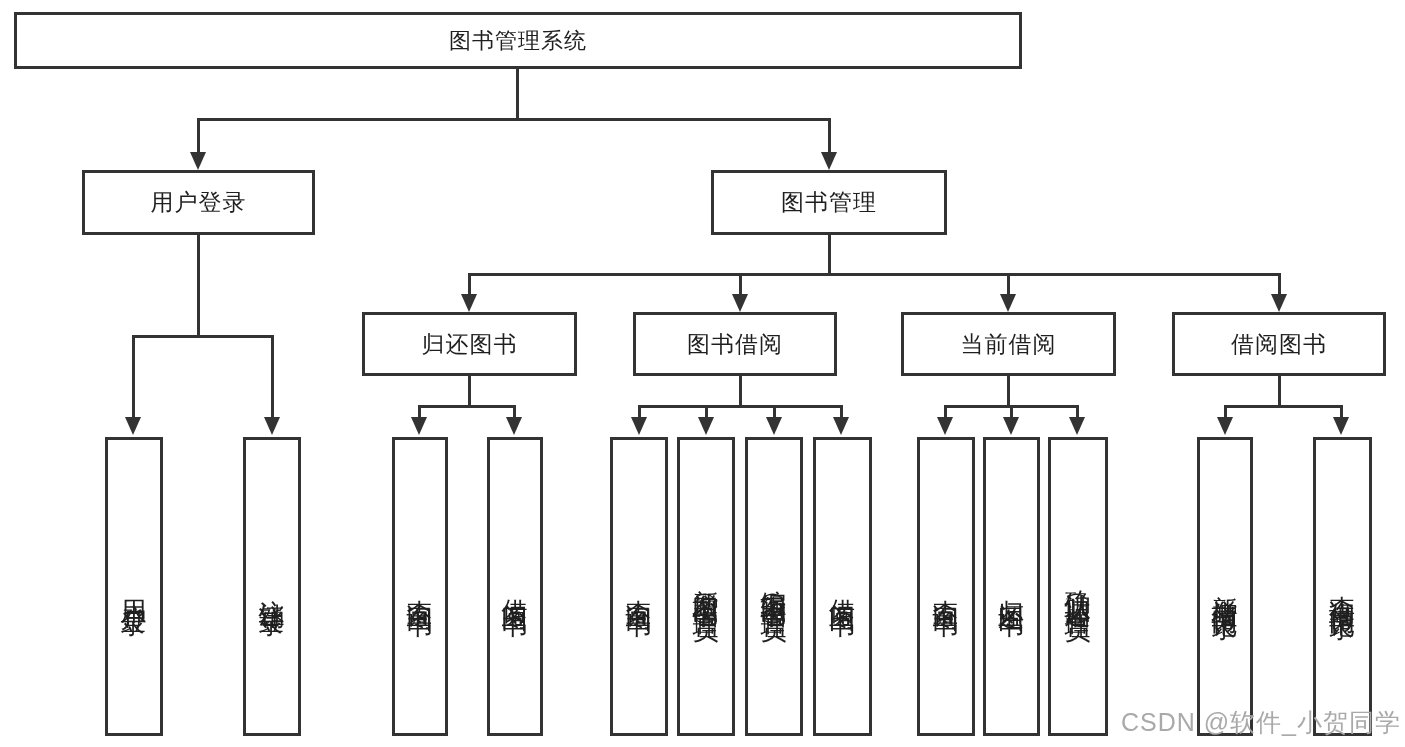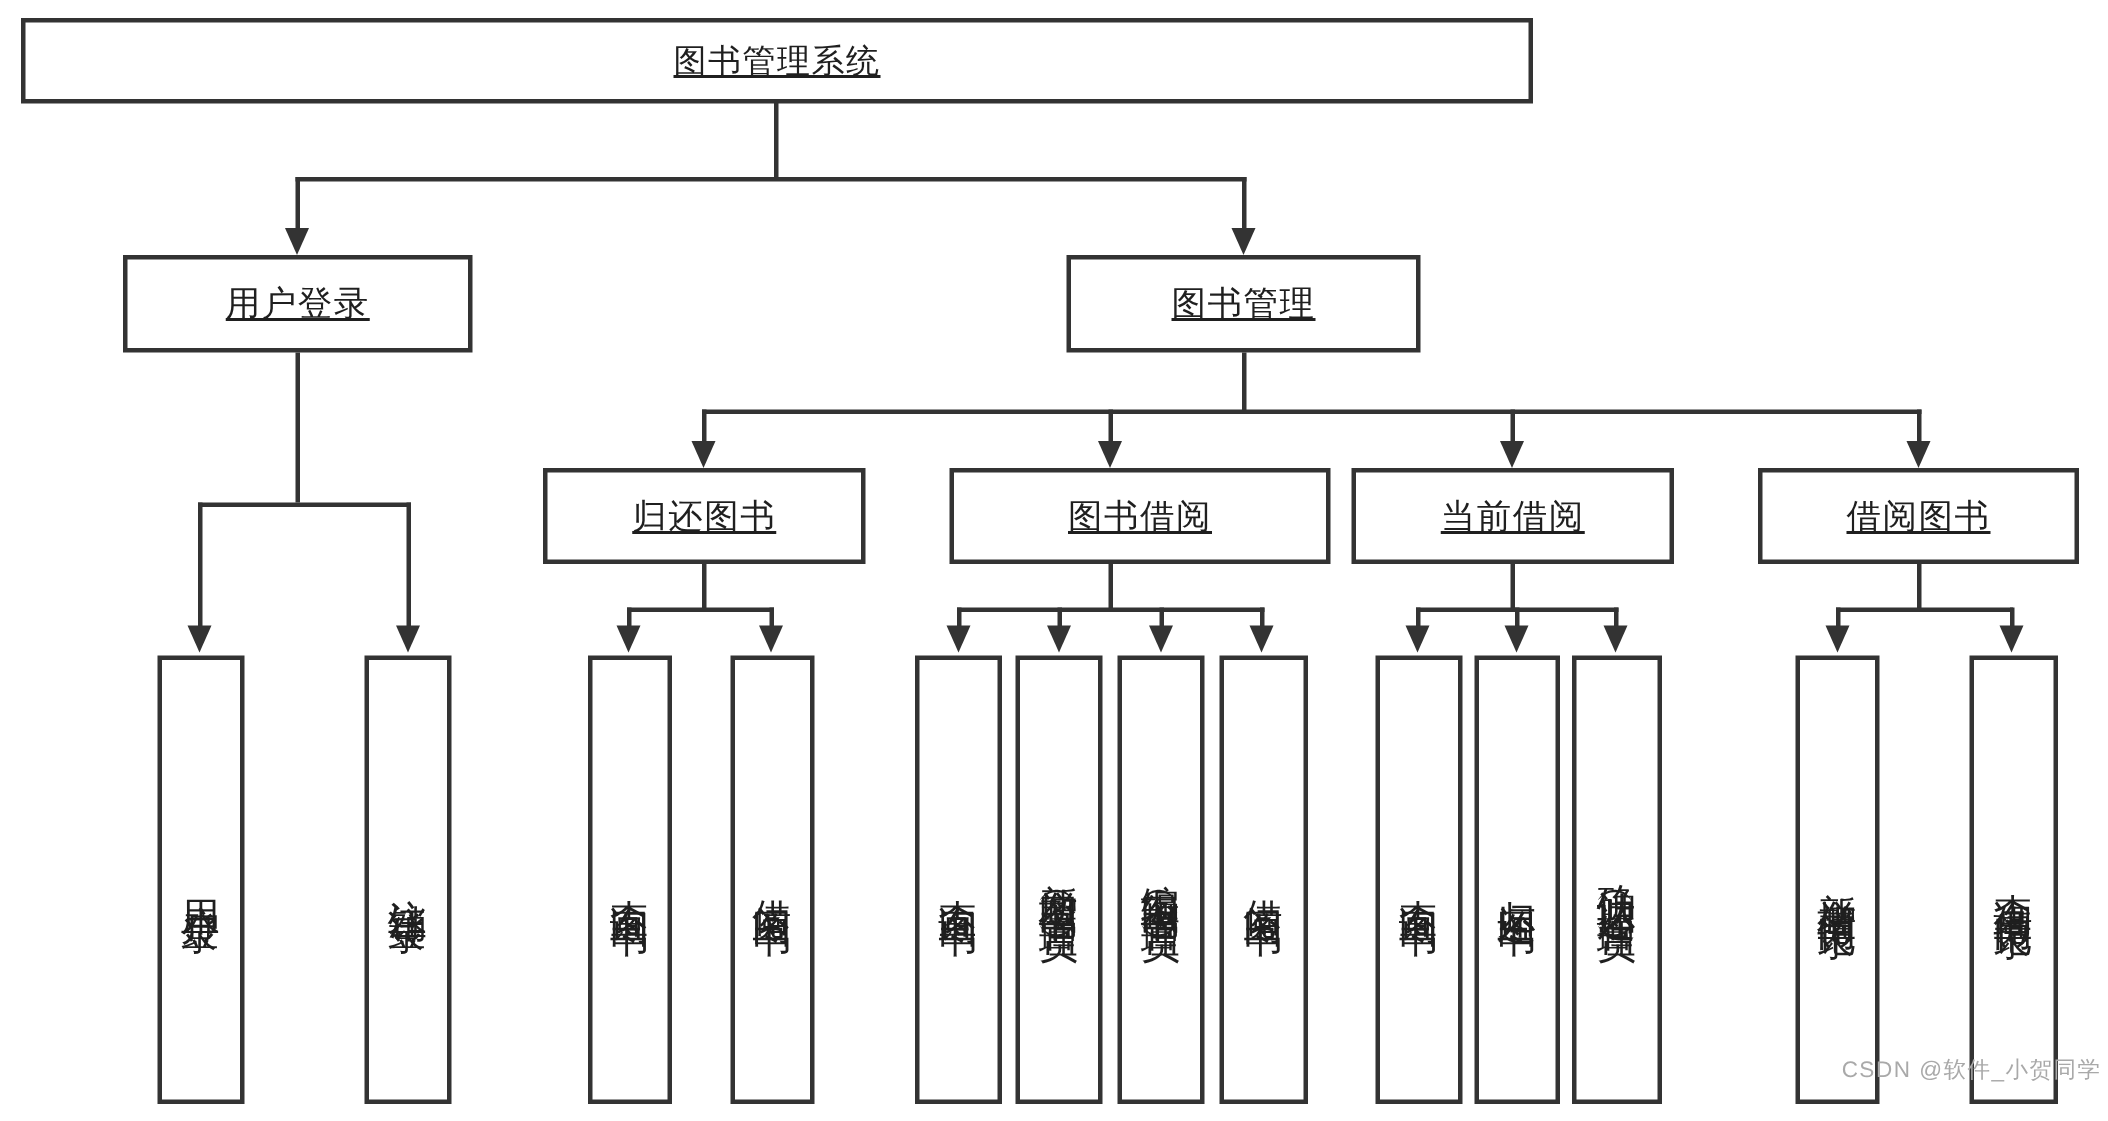--- a/index.html
+++ b/index.html
@@ -13,21 +13,20 @@
   }
   .hbox{
     position:absolute;
     box-sizing:border-box;
     border:3px solid #333333;
     background:#ffffff;
     display:flex;align-items:center;justify-content:center;
     font-size:23px;
     letter-spacing:1px;
     white-space:nowrap;
-    text-decoration:underline;
   }
   .root{font-size:22px;}
   .vbox{
     position:absolute;
     box-sizing:border-box;
     border:3px solid #333333;
     background:#ffffff;
     top:437px;height:299px;
     display:flex;align-items:center;justify-content:center;
   }
@@ -41,22 +40,22 @@
   }
   .ln{position:absolute;background:#333333;}
   .ah{
     position:absolute;width:0;height:0;
     border-left:8px solid transparent;
     border-right:8px solid transparent;
     border-top:18px solid #333333;
   }
   .watermark{
     position:absolute;
-    right:4px;bottom:24px;
-    font-size:15px;
+    right:4px;bottom:8px;
+    font-size:25px;
     color:#a9a9a9;
     letter-spacing:1px;
     z-index:10;
     white-space:nowrap;
   }
 </style>
 </head>
 <body>
 
 <div id="canvas">
@@ -93,21 +92,21 @@
   <div class="ln" style="left:739px;top:273px;width:3px;height:23px;"></div>
   <div class="ah" style="left:732px;top:294px;"></div>
   <div class="ln" style="left:1007px;top:273px;width:3px;height:23px;"></div>
   <div class="ah" style="left:1000px;top:294px;"></div>
   <div class="ln" style="left:1278px;top:273px;width:3px;height:23px;"></div>
   <div class="ah" style="left:1271px;top:294px;"></div>
 
   <div class="hbox" style="left:362px;top:312px;width:215px;height:64px;">
     <span>归还图书</span>
   </div>
-  <div class="hbox" style="left:633px;top:312px;width:254px;height:64px;">
+  <div class="hbox" style="left:633px;top:312px;width:204px;height:64px;">
     <span>图书借阅</span>
   </div>
   <div class="hbox" style="left:901px;top:312px;width:215px;height:64px;">
     <span>当前借阅</span>
   </div>
   <div class="hbox" style="left:1172px;top:312px;width:214px;height:64px;">
     <span>借阅图书</span>
   </div>
 
   <div class="ln" style="left:468px;top:376px;width:3px;height:31px;"></div>

